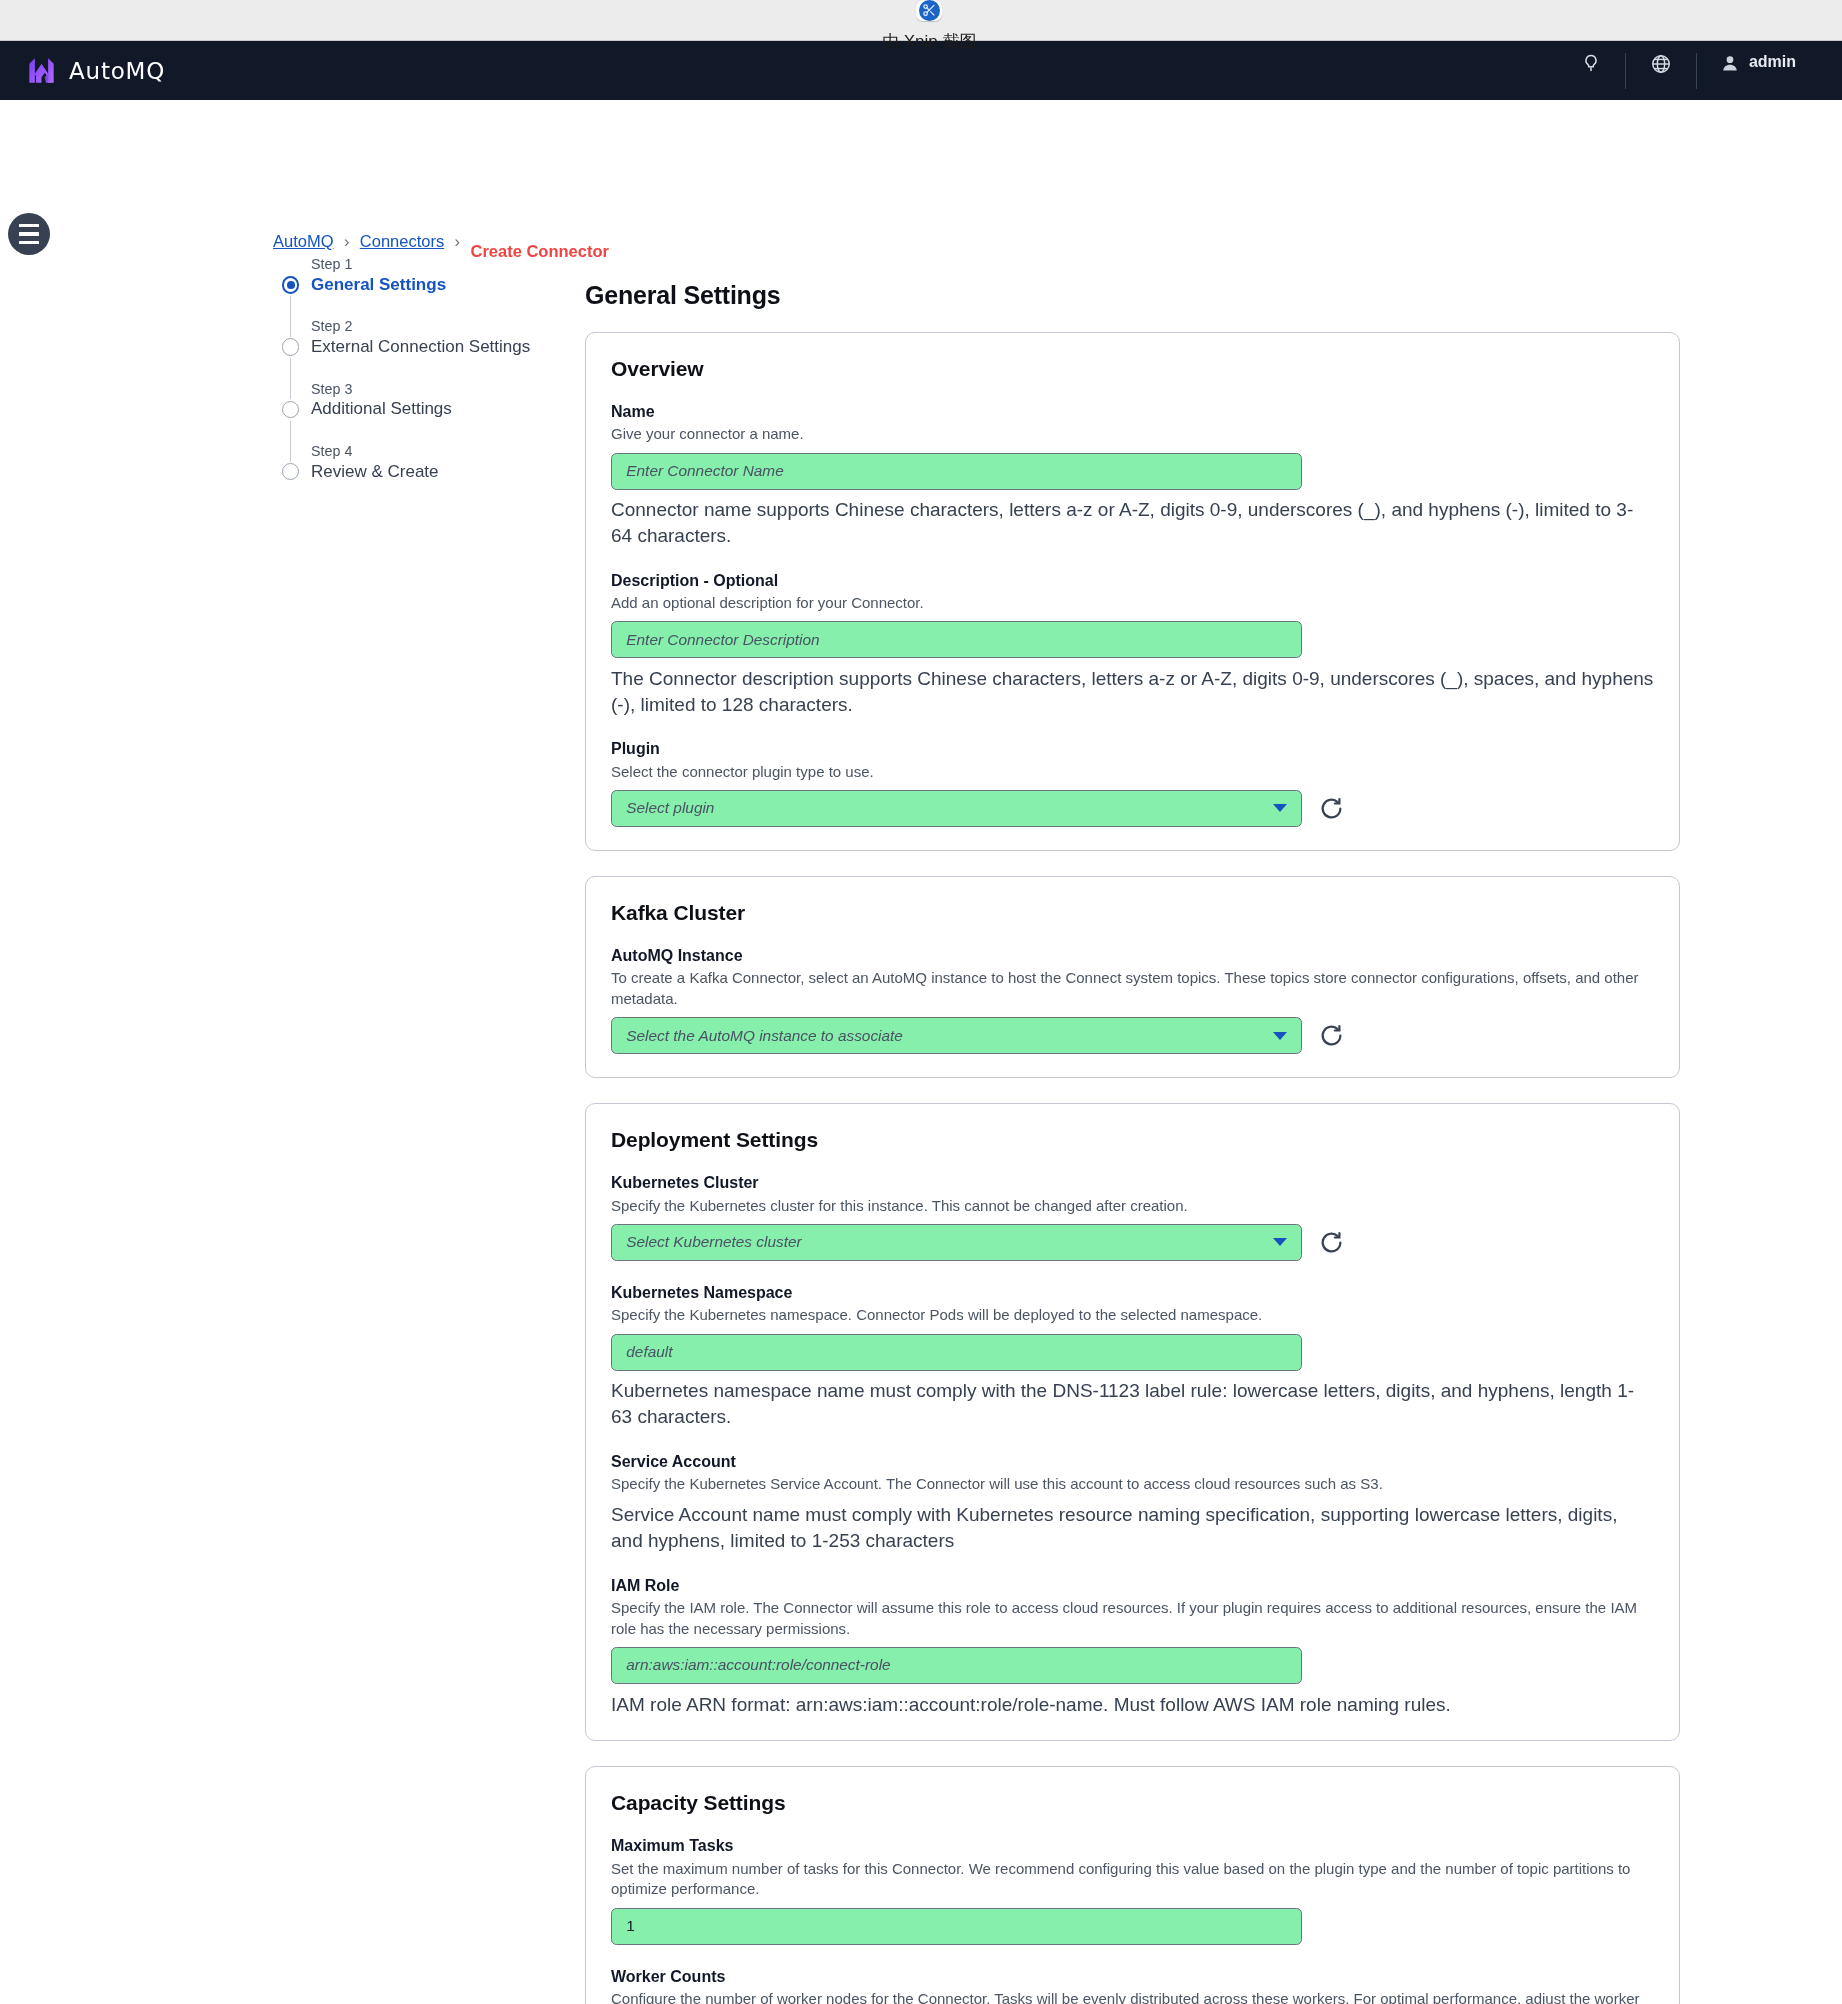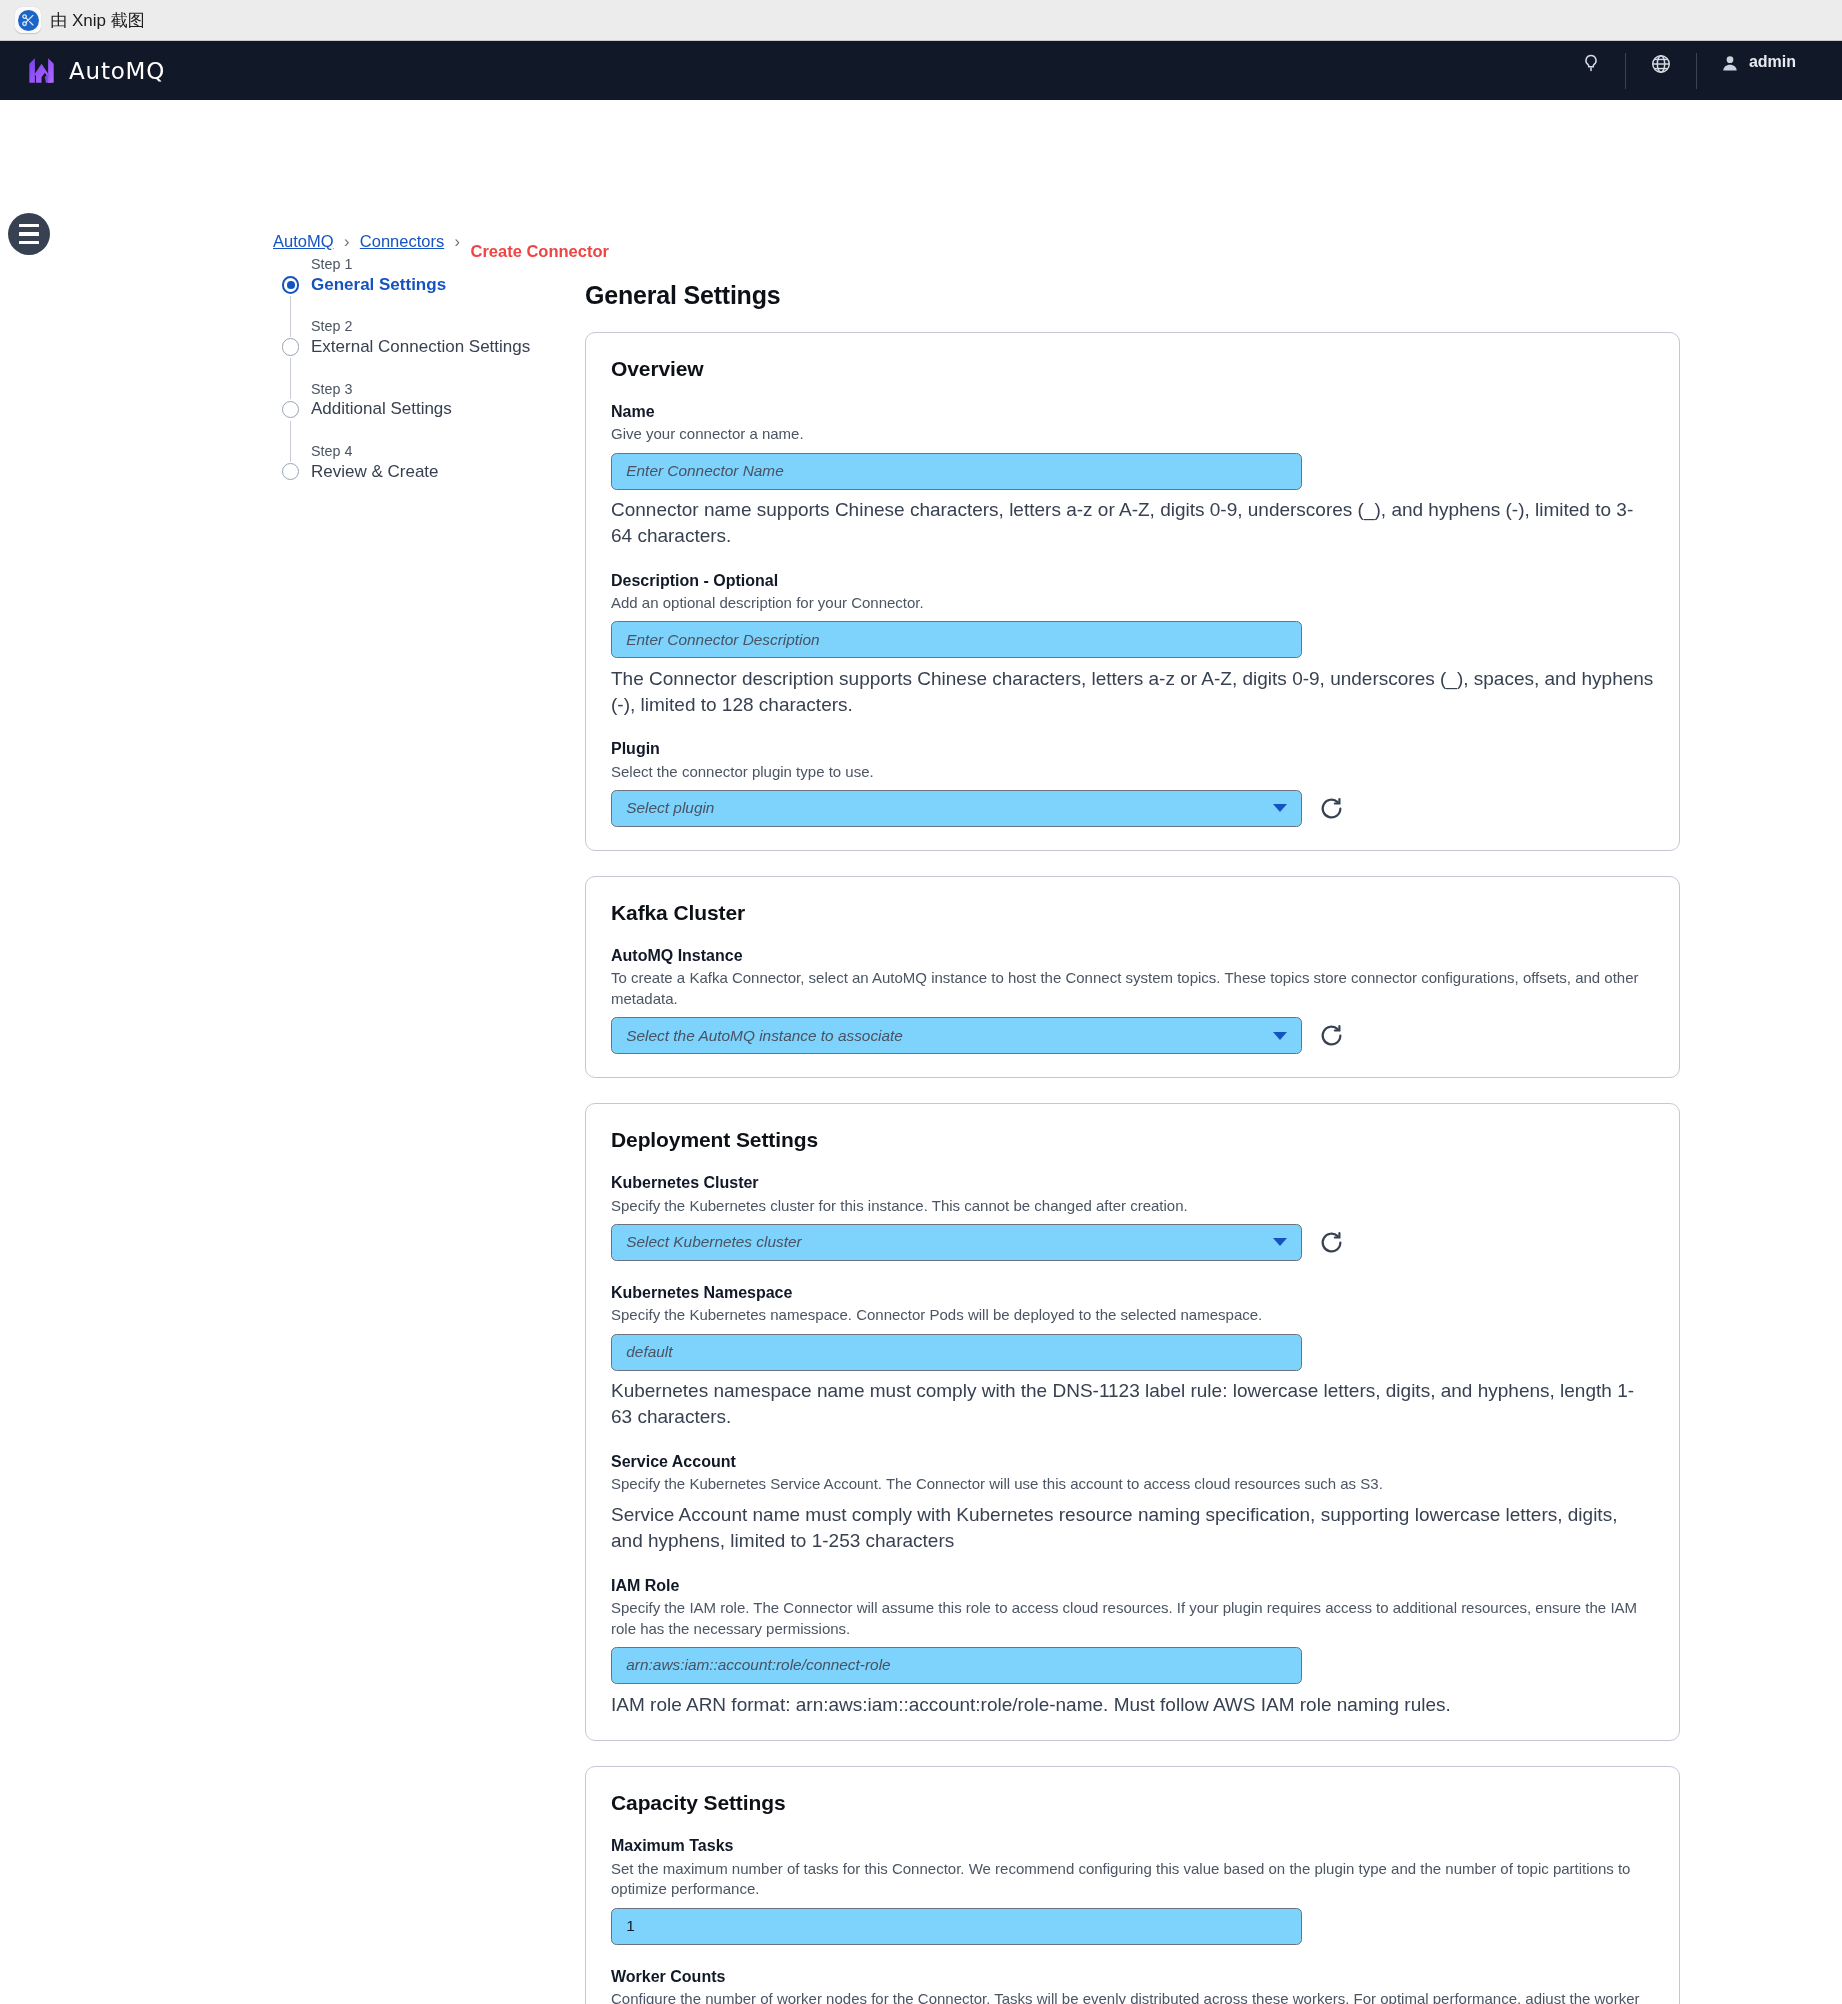--- a/index.html
+++ b/index.html
@@ -13,20 +13,21 @@
 
   
   .xnip-bar {
     height: 41px;
     background: #ececec;
     border-bottom: 0.5px solid #c9c9c9;
     display: flex;
     align-items: center;
     padding-left: 15.4px;
     gap: 8.8px;
+    flex-direction: column;
   }
   .xnip-icon {
     width: 26px; height: 26px;
     border-radius: 6.6px;
     background: #fbfbfb;
     display: flex; align-items: center; justify-content: center;
     box-shadow: 0 0.5px 1.1px rgba(0,0,0,.18);
   }
   .xnip-dot {
     width: 21px; height: 21px; border-radius: 50%;
@@ -184,21 +185,21 @@
   .control-row { display: flex; align-items: center; gap: 15.4px; }
 
   .input, .select {
     width: 691px;
     height: 37px;
     border: 1.6px solid #6b7280;
     border-radius: 5.5px;
     display: flex;
     align-items: center;
     padding: 0 14.3px;
-    background: #7dd3fc;
+    background: #86efac;
     font-size: 15.4px;
     color: #111827;
     position: relative;
   }
   .input.placeholder, .select.placeholder { color: #4a5263; font-style: italic; }
   .select { padding-right: 38px; }
   .caret {
     position: absolute;
     right: 14.3px; top: 50%;
     transform: translateY(-50%);

